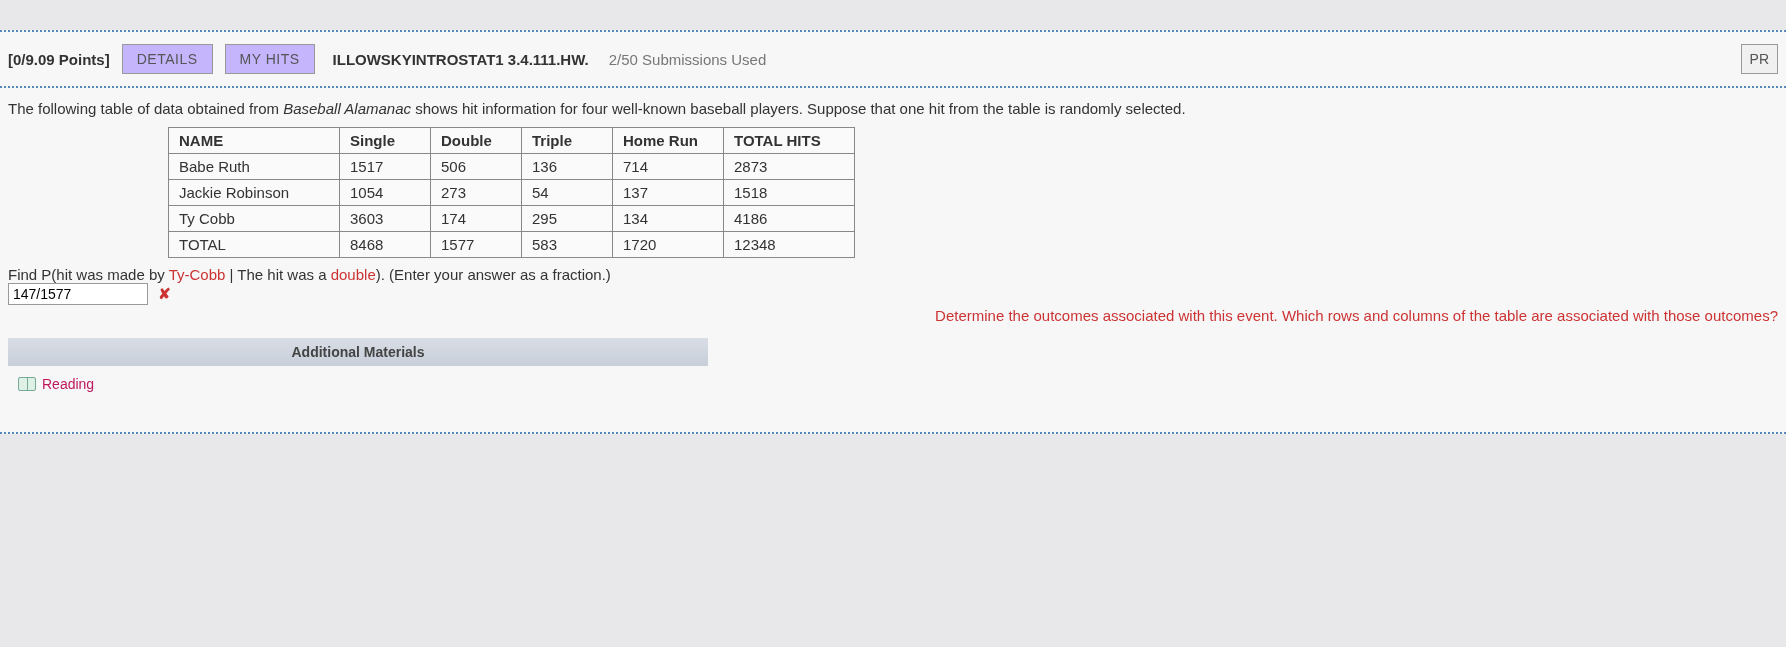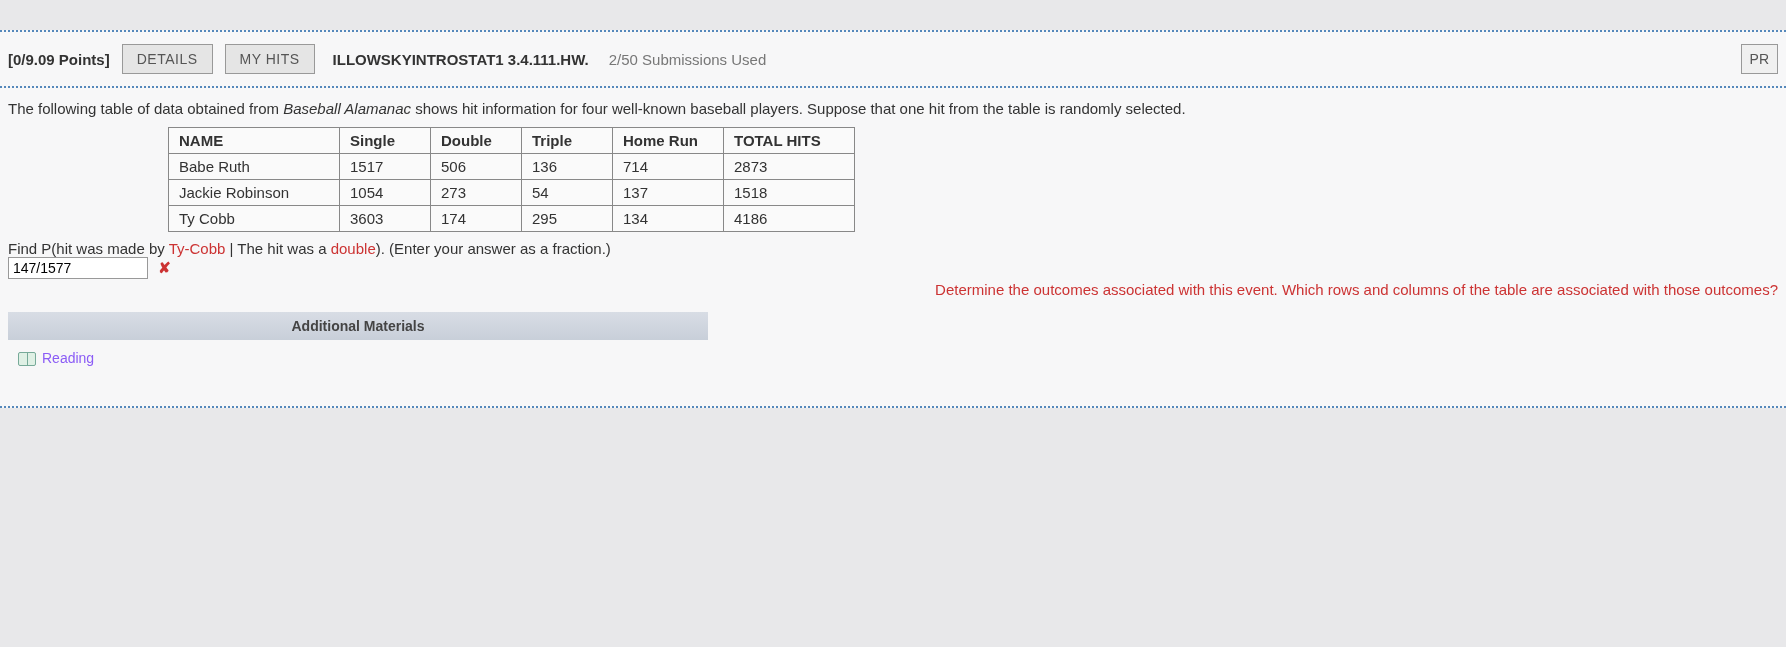--- a/index.html
+++ b/index.html
@@ -24,21 +24,21 @@
   gap: 12px;
   border-bottom: 2px dotted #5588bb;
 }
 .points {
   font-weight: bold;
   color: #333;
   text-align: right;
 }
 .btn {
   border: 1px solid #999;
-  background: #e5e5e5;
+  background: #c4b5fd;
   padding: 6px 14px;
   color: #555;
   font-size: 14px;
   cursor: pointer;
   letter-spacing: 0.5px;
 }
 .book-ref {
   font-weight: bold;
   color: #333;
   margin-left: 6px;
@@ -112,24 +112,24 @@
   padding: 6px 10px;
   font-weight: bold;
   color: #444;
   font-size: 14px;
   width: 680px;
   margin-top: 14px;
   text-align: center;
 }
 .reading {
   padding: 10px 10px 20px 10px;
-  color: #8b5cf6;
+  color: #be185d;
   font-size: 14px;
   display: flex;
-  align-items: flex-end;
+  align-items: center;
   gap: 6px;
 }
 .book-icon {
   width: 16px;
   height: 12px;
   display: inline-block;
   border: 1px solid #7a9;
   background: #dff0e5;
   border-radius: 2px;
   position: relative;
@@ -192,20 +192,28 @@
           <td>1518</td>
         </tr>
         <tr>
           <td>Ty Cobb</td>
           <td>3603</td>
           <td>174</td>
           <td>295</td>
           <td>134</td>
           <td>4186</td>
         </tr>
+        <tr>
+          <td>TOTAL</td>
+          <td>8468</td>
+          <td>1577</td>
+          <td>583</td>
+          <td>1720</td>
+          <td>12348</td>
+        </tr>
       </tbody>
         </table>
     </div>
 
     <div class="question">
       <span>Find P(hit was made by </span><span class="red">Ty-Cobb</span><span> | The hit was a </span><span class="red">double</span><span>). (Enter your answer as a fraction.)</span>
     </div>
 
     <div>
       <input class="ans-input" type="text" value="147/1577" style="">

